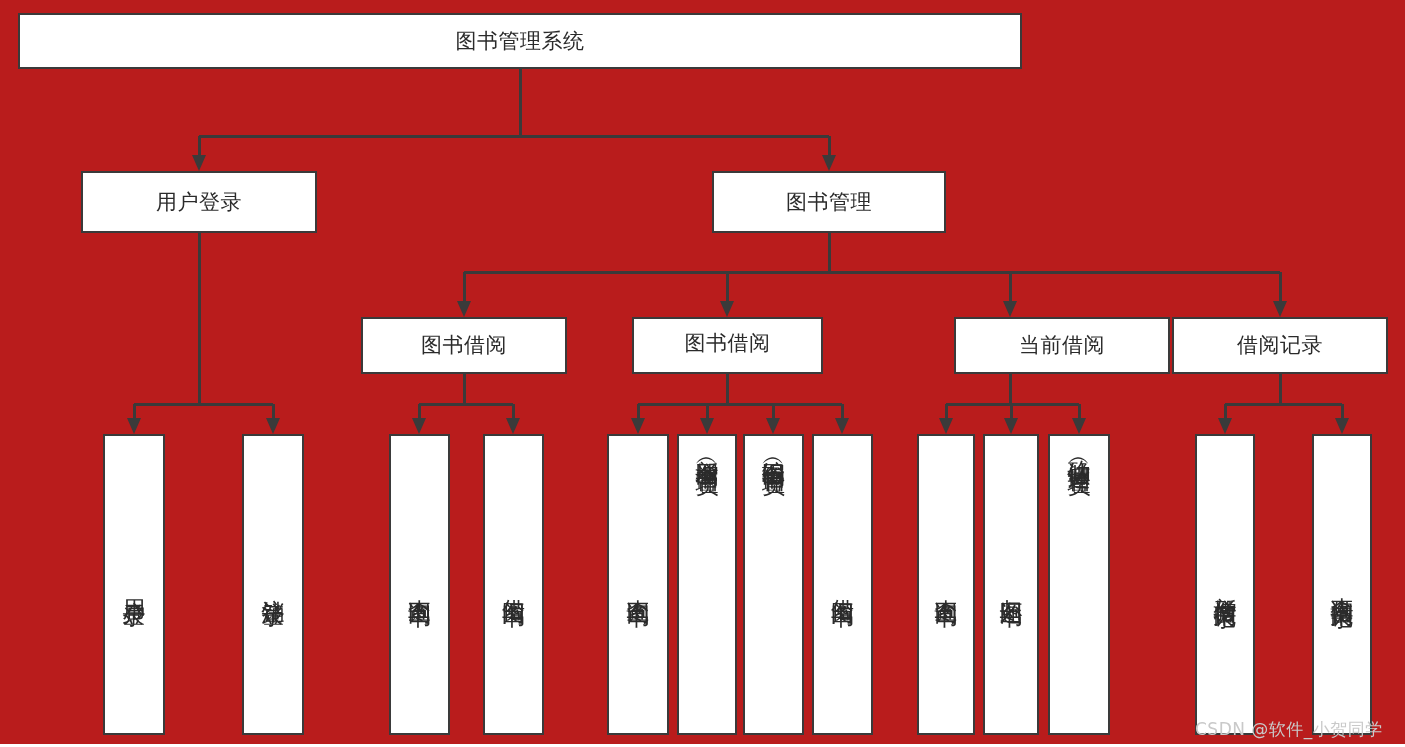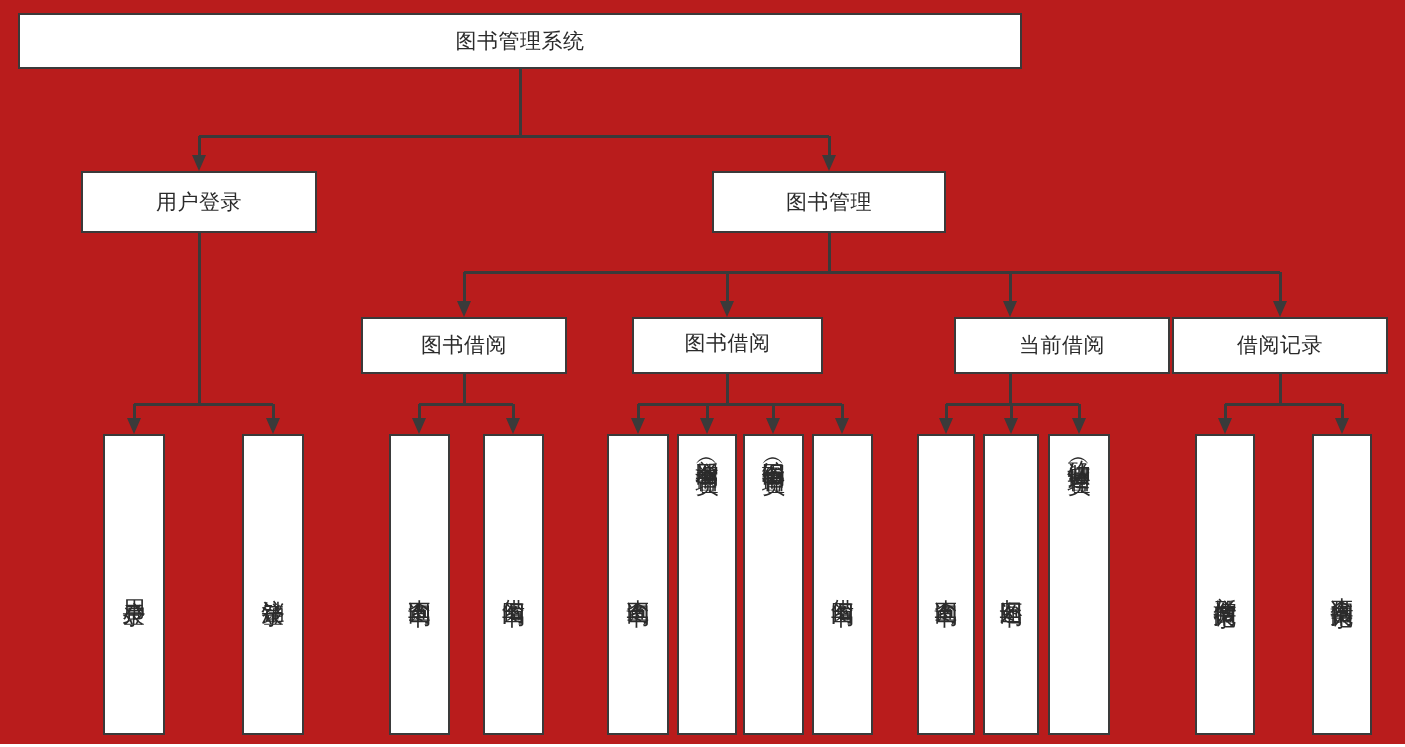--- a/index.html
+++ b/index.html
@@ -191,14 +191,15 @@
         <span class="node-label" style="color: rgb(43, 43, 43);">确认归还（管理员）</span>
       </div>
       <div class="node-box vertical centered" style="left: 1195px; top: 434px; width: 60px; height: 301px; border-color: rgb(58, 58, 58); background: rgb(255, 255, 255);">
         <span class="node-label" style="color: rgb(43, 43, 43);">新增借阅记录</span>
       </div>
       <div class="node-box vertical centered" style="left: 1312px; top: 434px; width: 60px; height: 301px; border-color: rgb(58, 58, 58); background: rgb(255, 255, 255);">
         <span class="node-label" style="color: rgb(43, 43, 43);">查询借阅记录</span>
       </div>
     </div>
 
+  <div class="watermark" style="left: 1195px; top: 718px; color: rgb(201, 201, 201);">CSDN @软件_小贺同学</div>
 
 </div>
 
 </body></html>

